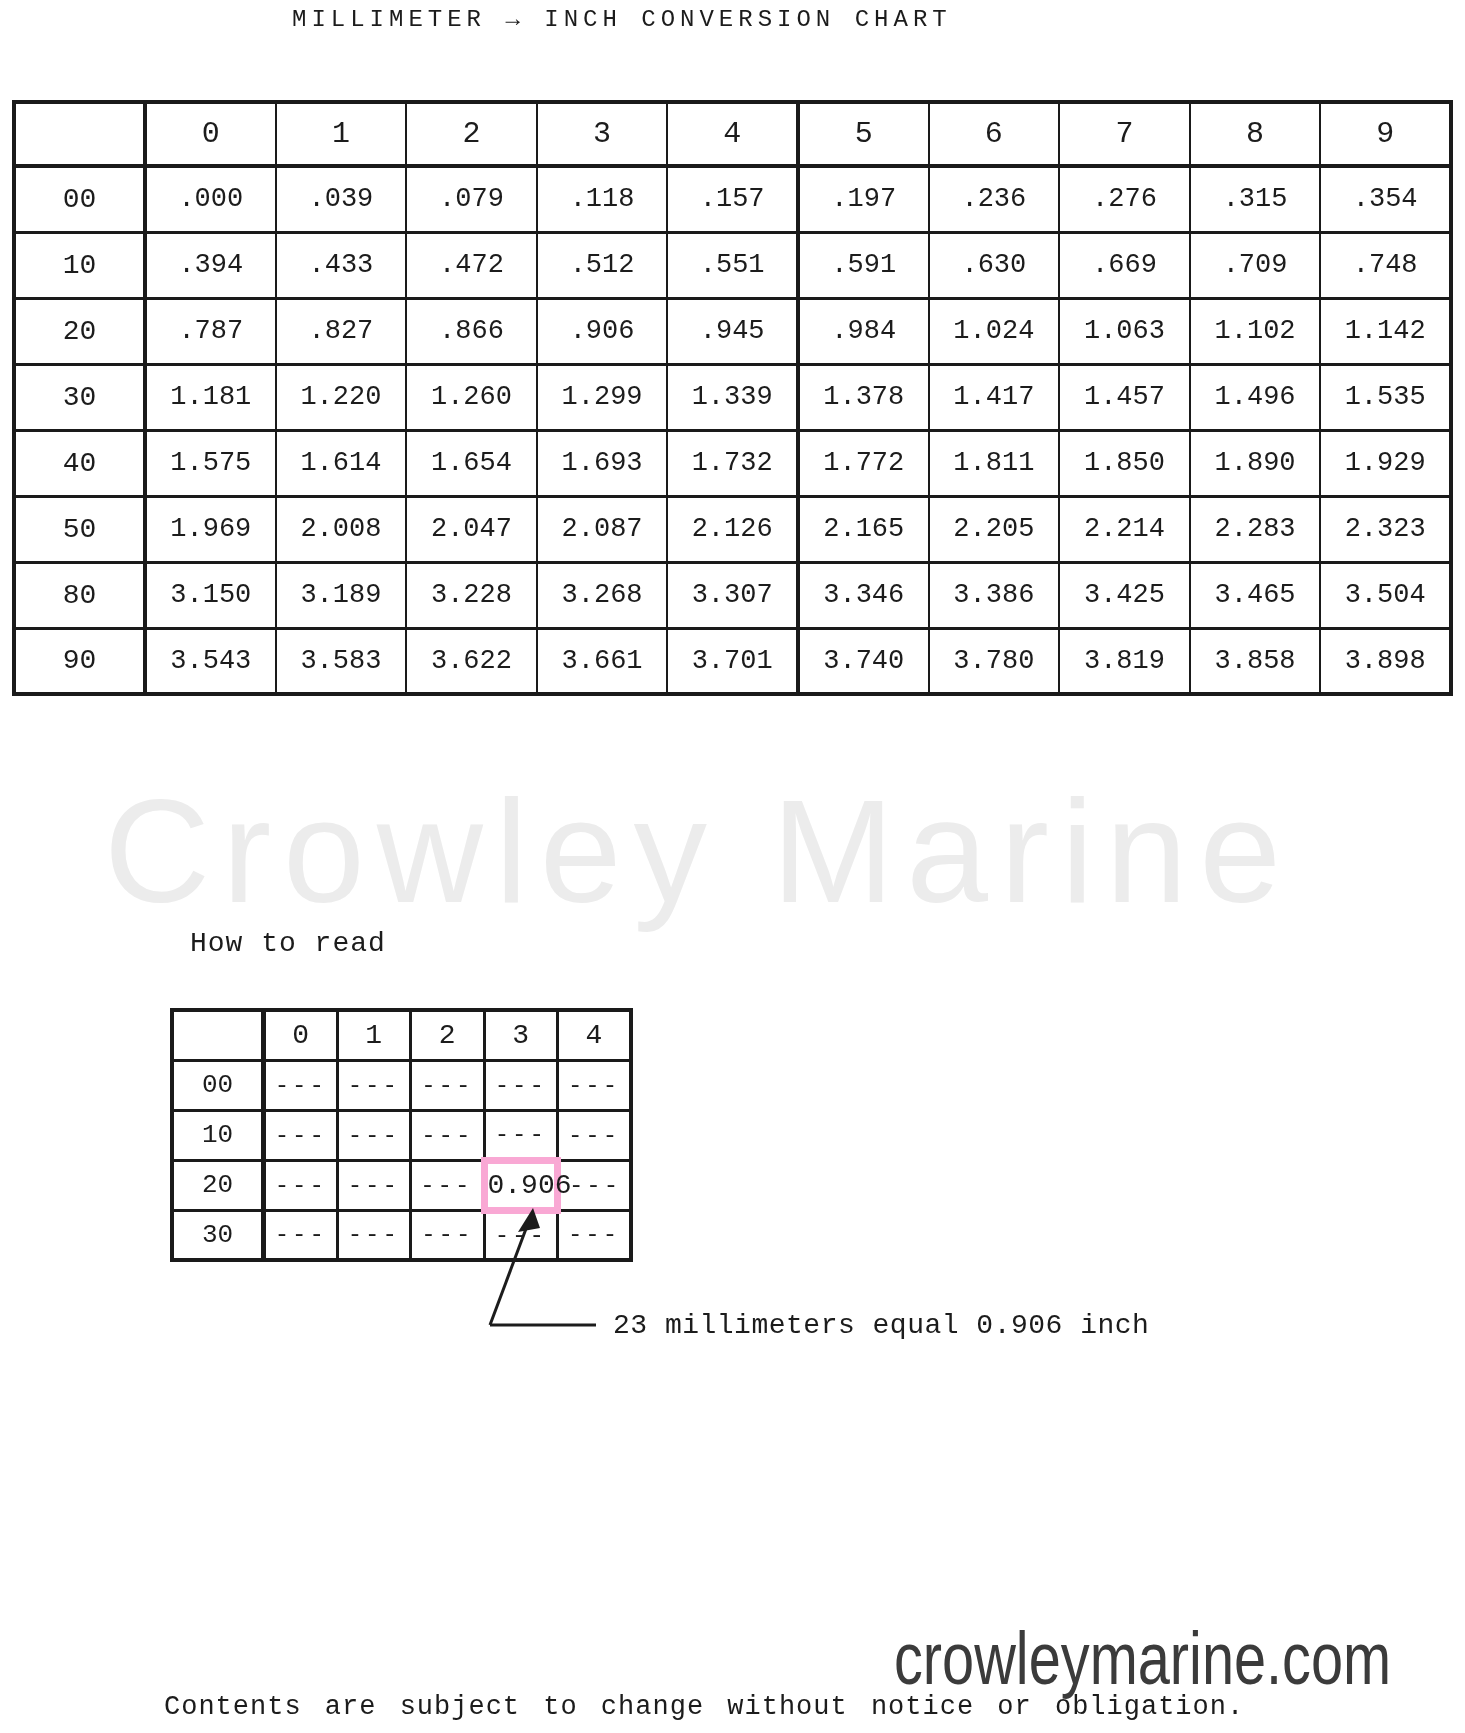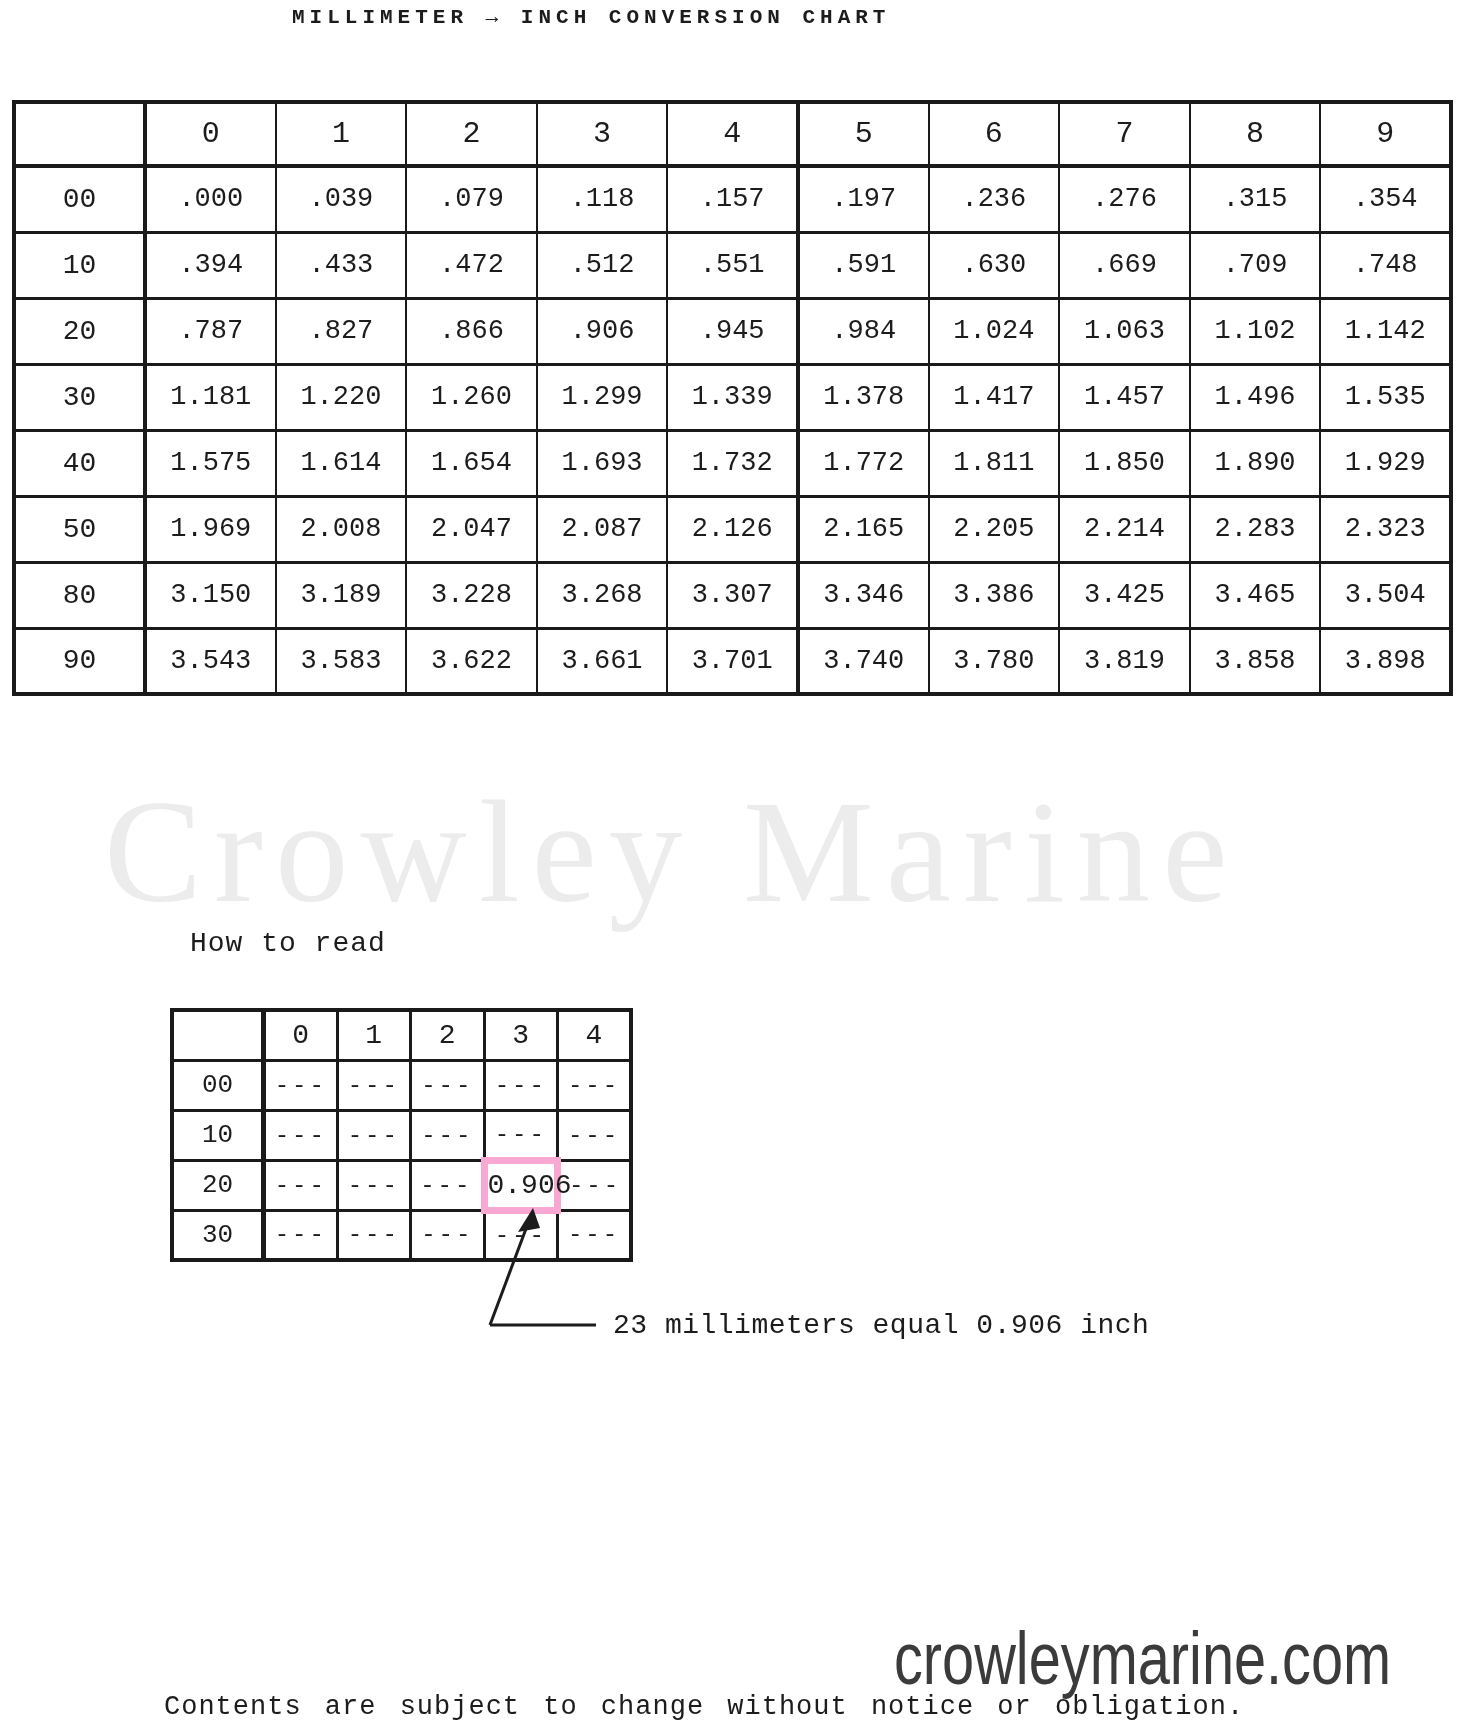--- a/index.html
+++ b/index.html
@@ -6,26 +6,26 @@
   .page{
     position:relative;
     width:1465px;height:1733px;
     background:#ffffff;
     overflow:hidden;
     font-family:"Liberation Mono", monospace;
     color:#1c1c1c;
   }
   .title{
     position:absolute;left:292px;top:6px;
-    font-size:21px;font-weight:bold;letter-spacing:5px;
+    font-size:24px;font-weight:normal;letter-spacing:5px;
     white-space:nowrap;
   }
   .watermark{
     position:absolute;left:104px;top:778px;
-    font-family:Liberation Serif, serif;
+    font-family:Liberation Sans, sans-serif;
     font-size:147px;line-height:1;letter-spacing:12px;
     color:#ececec;white-space:nowrap;
     user-select:none;
   }
   table{border-collapse:collapse;table-layout:fixed;}
   
   .main{
     position:absolute;left:12px;top:100px;
     width:1441px;
   }

